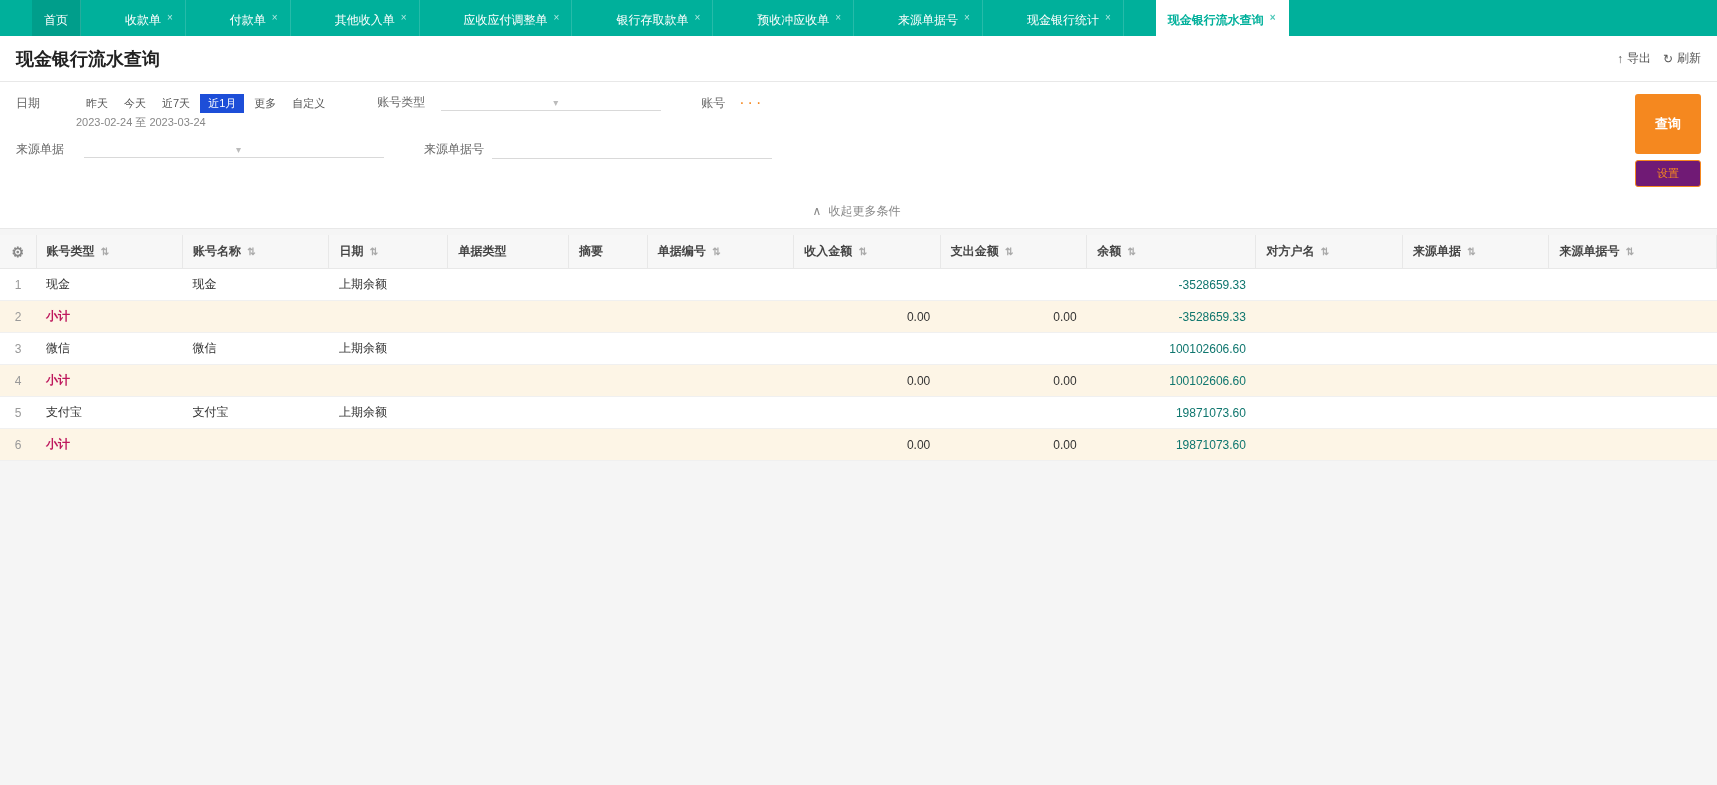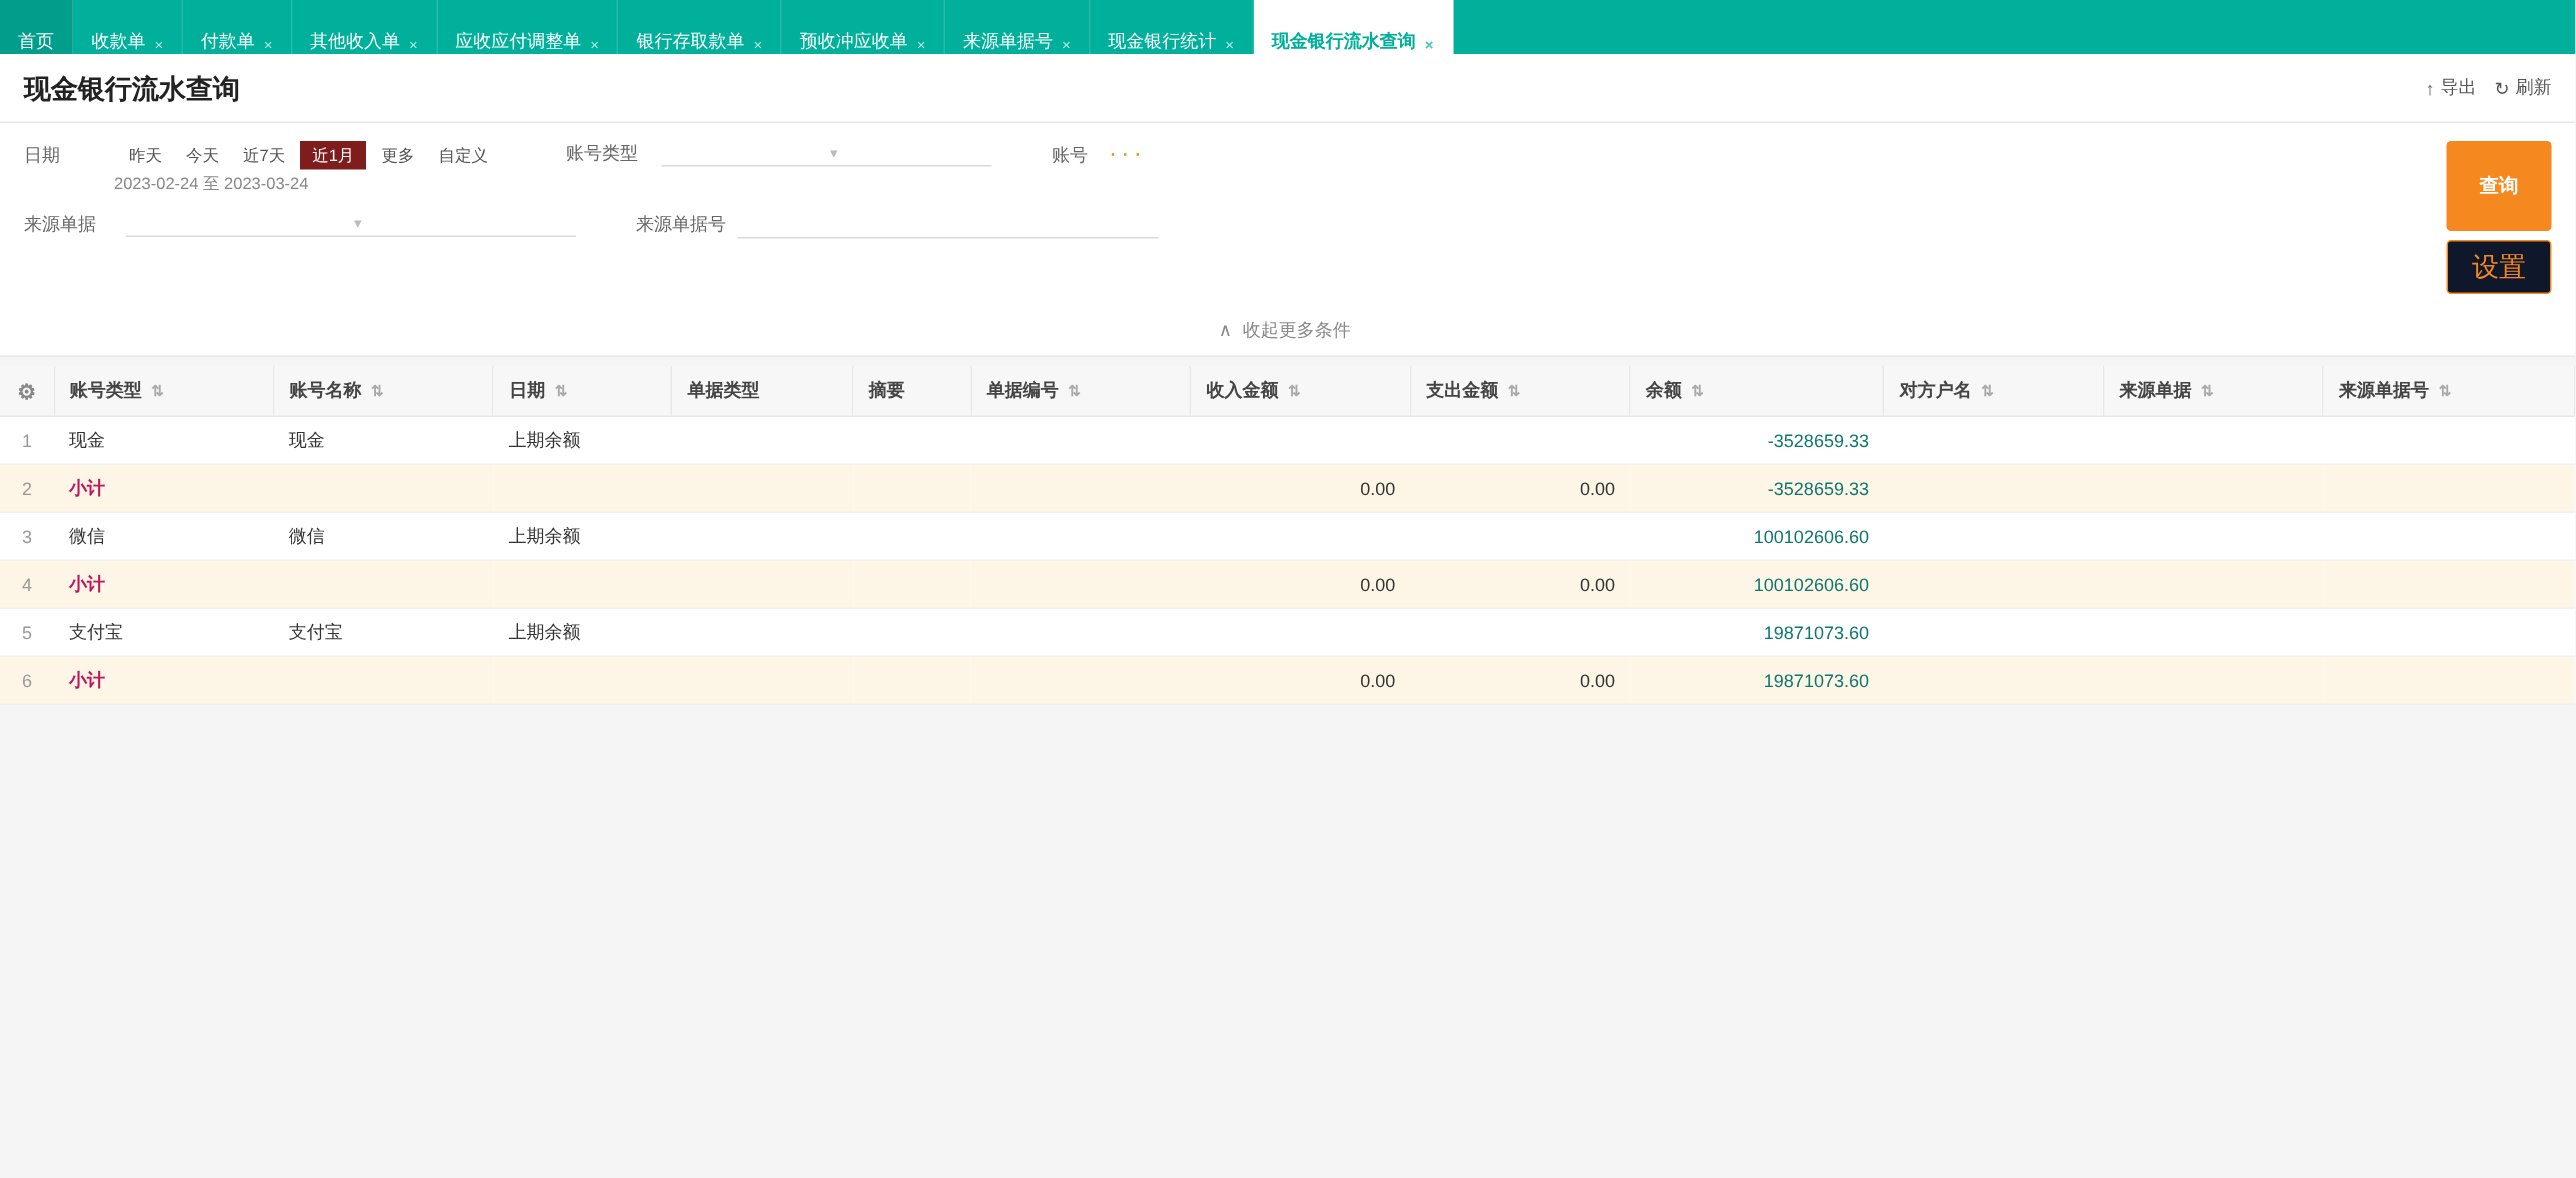--- a/index.html
+++ b/index.html
@@ -9,28 +9,29 @@
     .top-nav {
       background: #00b09b;
       display: flex;
       align-items: center;
       height: 36px;
       padding: 0 0;
       overflow: hidden;
     }
     .top-nav .nav-item {
       display: flex;
-      align-items: flex-end;
-      padding: 0 12px;
+      align-items: flex-start;
+      padding: 12px 12px;
       height: 100%;
       color: #fff;
       font-size: 12px;
       cursor: pointer;
       white-space: nowrap;
       border-right: 1px solid rgba(255,255,255,0.15);
+      margin-left: 32px;
     }
     .top-nav .nav-item.home { background: rgba(0,0,0,0.1); }
     .top-nav .nav-item.active { background: #fff; color: #00b09b; font-weight: bold; }
     .top-nav .nav-item .close-btn {
       margin-left: 6px;
       font-size: 10px;
       opacity: 0.7;
       cursor: pointer;
     }
     .top-nav .nav-item.active .close-btn { color: #00b09b; }
@@ -83,21 +84,21 @@
       margin-right: 6px;
     }
     .date-btn {
       padding: 2px 6px;
       border-radius: 3px;
       cursor: pointer;
       font-size: 11px;
       color: #555;
     }
     .date-btn.active {
-      background: #7f1d1d;
+      background: #1d4ed8;
       color: #fff;
       border-radius: 0;
       padding: 2px 8px;
     }
     .filter-select {
       display: flex;
       align-items: center;
       border-bottom: 1px solid #d9d9d9;
       padding: 2px 4px;
       min-width: 180px;
@@ -121,27 +122,27 @@
       background: #f5881f;
       color: #fff;
       border: none;
       padding: 21px 20px;
       border-radius: 3px;
       cursor: pointer;
       font-size: 13px;
       font-weight: bold;
     }
     .settings-btn {
-      background: #0f172a;
+      background: #701a75;
       color: #f5881f;
       border: 1px solid #f5881f;
       padding: 5px 16px;
       border-radius: 3px;
       cursor: pointer;
-      font-size: 18px;
+      font-size: 11px;
     }
 
     .filter-rows-wrap {
       flex: 1;
     }
     .account-no-dots { color: #f5881f; font-size: 14px; letter-spacing: 2px; }
 
     .collapse-bar {
       text-align: center;
       padding: 6px 0 8px 0;

